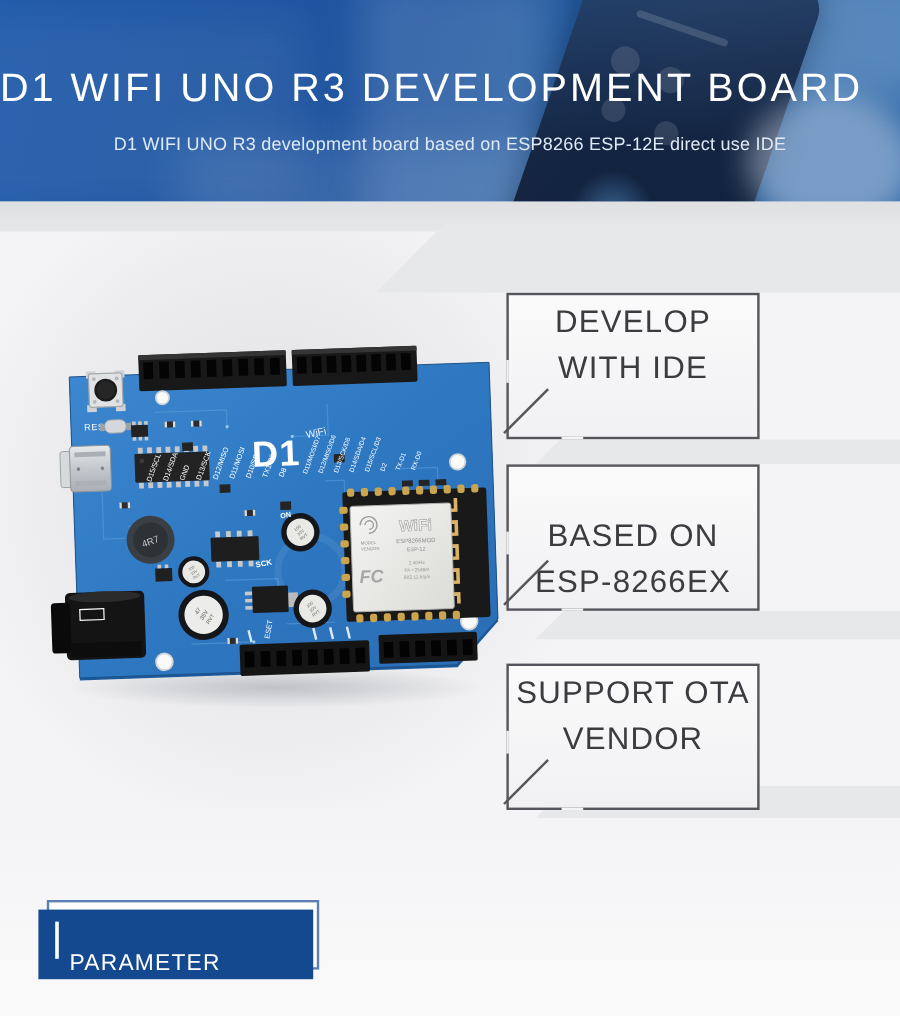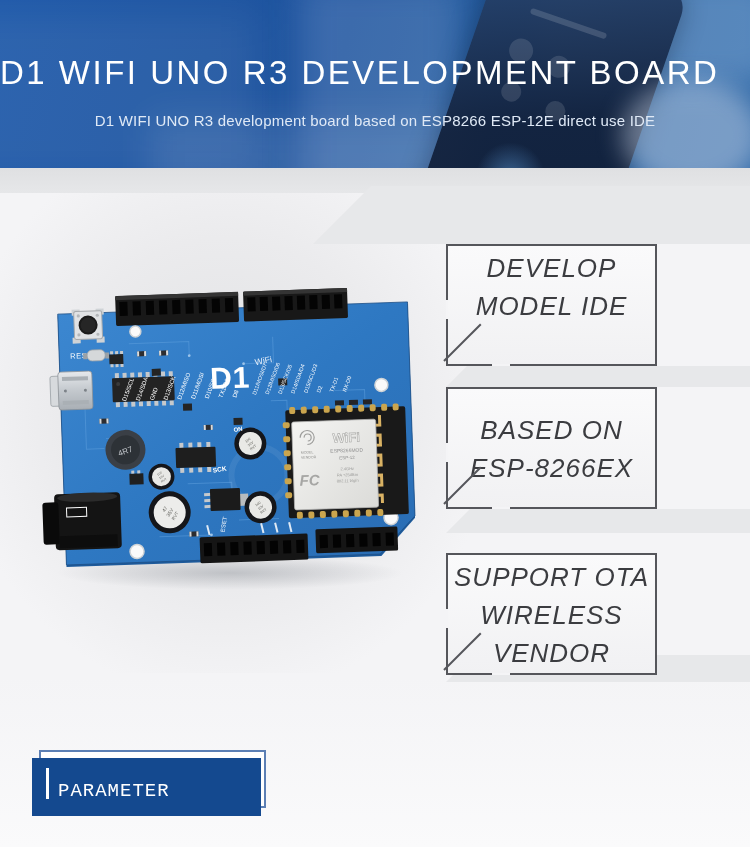--- a/index.html
+++ b/index.html
@@ -34,40 +34,40 @@
               background:linear-gradient(180deg,#dfe0e2 0%,#e6e7e9 100%);}
   
   .photo-area{position:absolute;left:0;top:193px;width:470px;height:480px;
               background:radial-gradient(ellipse at 48% 46%,#e0e1e3 0%,#ebebed 48%,rgba(244,244,246,0) 78%);}
   .band{position:absolute;background:#e7e8ea;}
   .band1{left:260px;top:186px;width:490px;height:58px;clip-path:polygon(53px 100%,111px 0,100% 0,100% 100%);}
   .band2{left:380px;top:366px;width:370px;height:21px;clip-path:polygon(66px 100%,87px 0,100% 0,100% 100%);}
   .band3{left:380px;top:509px;width:370px;height:24px;clip-path:polygon(66px 100%,90px 0,100% 0,100% 100%);}
   .band4{left:380px;top:655px;width:370px;height:27px;clip-path:polygon(66px 100%,93px 0,100% 0,100% 100%);}
   
-  .feature-box{position:absolute;left:446px;width:211px;height:122px;border:2px solid #55565b;
-               background:linear-gradient(180deg,#fafafb 0%,#f1f1f3 100%);box-sizing:border-box;font-style:italic;}
+  .feature-box{position:absolute;left:422px;width:211px;height:122px;border:2px solid #55565b;
+               background:linear-gradient(180deg,#fafafb 0%,#f1f1f3 100%);box-sizing:border-box;}
   .fb1{top:244px;} .fb2{top:387px;} .fb3{top:533px;margin-top:20px;}
   .fb-lines{width:100%;text-align:center;color:#3b3c40;font-size:26px;line-height:38px;letter-spacing:1px;font-weight:500;}
   .fb1 .fb-lines,.fb3 .fb-lines{padding-top:3px;}
-  .fb2 .fb-lines{padding-top:22px;}
+  .fb2 .fb-lines{padding-top:38px;}
   .gap-left{position:absolute;left:-2px;top:54px;width:2px;height:19px;background:#f4f4f6;}
   .gap-bottom{position:absolute;left:44px;bottom:-2px;width:18px;height:2px;background:#f4f4f6;}
   .slash{position:absolute;left:-4px;bottom:2px;width:52px;height:2px;background:#55565b;
          transform-origin:0 50%;transform:rotate(-45deg);}
   
   .board-shadow{position:absolute;left:55px;top:556px;width:350px;height:34px;
                 background:radial-gradient(ellipse,rgba(40,50,62,0.22) 0%,rgba(0,0,0,0) 70%);}
   .board-wrap{position:absolute;left:36px;top:284px;width:400px;height:300px;transform:rotate(-2deg);}
   
   .param-outline{position:absolute;left:39px;top:750px;width:227px;height:58px;
                  border:2px solid #5c7fb4;background:#ffffff;box-sizing:border-box;}
   .param-box{position:absolute;left:32px;top:758px;width:229px;height:58px;background:#14498f;}
   .param-bar{position:absolute;left:14px;top:10px;width:3px;height:31px;background:#ffffff;}
-  .param-label{position:absolute;left:26px;top:4px;line-height:58px;color:#ffffff;font-size:19px;letter-spacing:1px;font-family:Liberation Mono, monospace;}
+  .param-label{position:absolute;left:26px;top:16px;line-height:58px;color:#ffffff;font-size:19px;letter-spacing:1px;}
   svg text{font-family:"Liberation Sans",sans-serif;}
 </style>
 </head>
 <body>
 
 <div class="page">
 
   <header class="banner">
     <div class="ph ph-left-furniture"></div>
     <div class="ph ph-wall"></div>
@@ -89,41 +89,40 @@
 
   <div class="photo-area"></div>
   <div class="band band1"></div>
   <div class="band band2"></div>
   <div class="band band3"></div>
   <div class="band band4"></div>
 
   <div class="feature-box fb1">
     <div class="fb-lines">
       <div>DEVELOP</div>
-      <div>MODEL IDE</div>
+      <div>WITH IDE</div>
     </div>
     <span class="gap-left"></span>
     <span class="gap-bottom"></span>
     <span class="slash"></span>
   </div>
 
   <div class="feature-box fb2">
     <div class="fb-lines">
       <div>BASED ON</div>
       <div>ESP-8266EX</div>
     </div>
     <span class="gap-left"></span>
     <span class="gap-bottom"></span>
     <span class="slash"></span>
   </div>
 
   <div class="feature-box fb3">
     <div class="fb-lines">
       <div>SUPPORT OTA</div>
-      <div>WIRELESS</div>
       <div>VENDOR</div>
     </div>
     <span class="gap-left"></span>
     <span class="gap-bottom"></span>
     <span class="slash"></span>
   </div>
 
   <div class="board-shadow"></div>
   <figure class="board-wrap" style="margin:0;">
   <svg width="400" height="300" viewBox="0 0 400 300">

